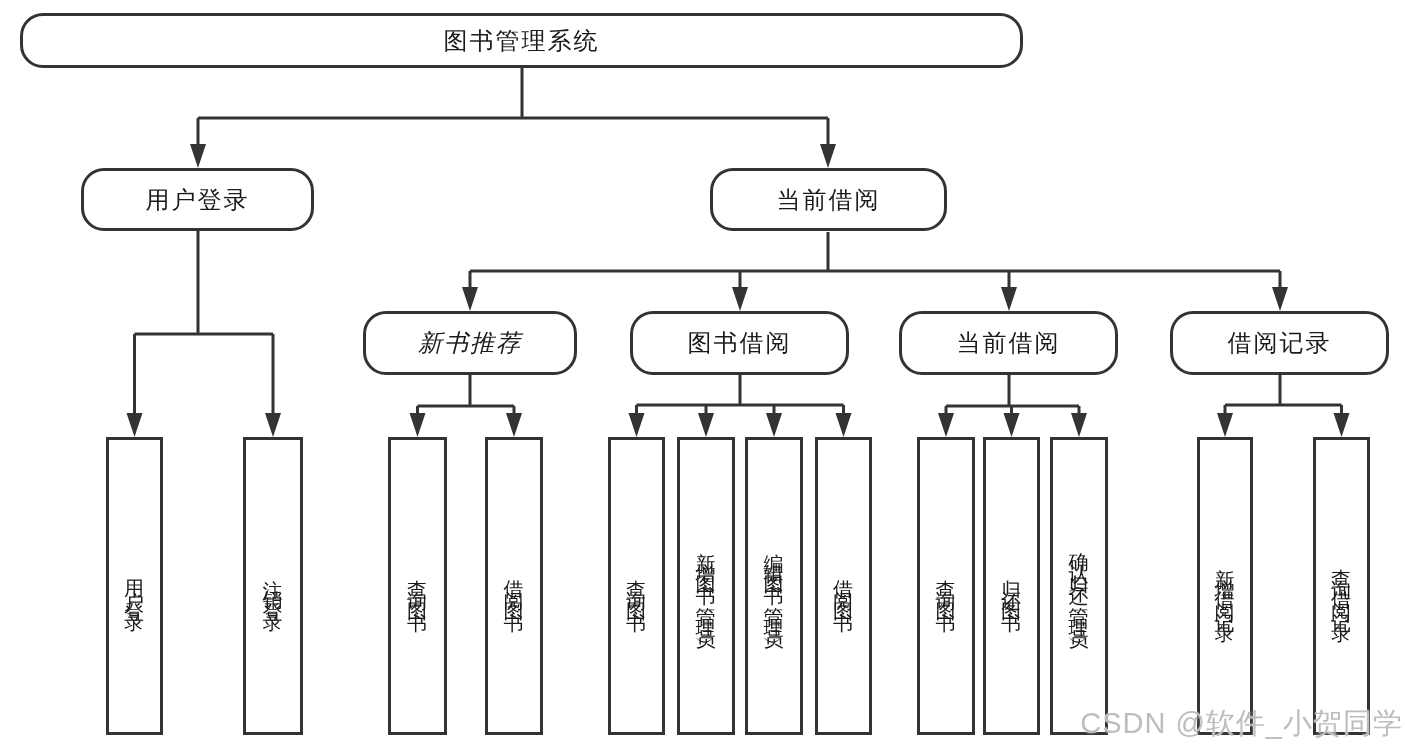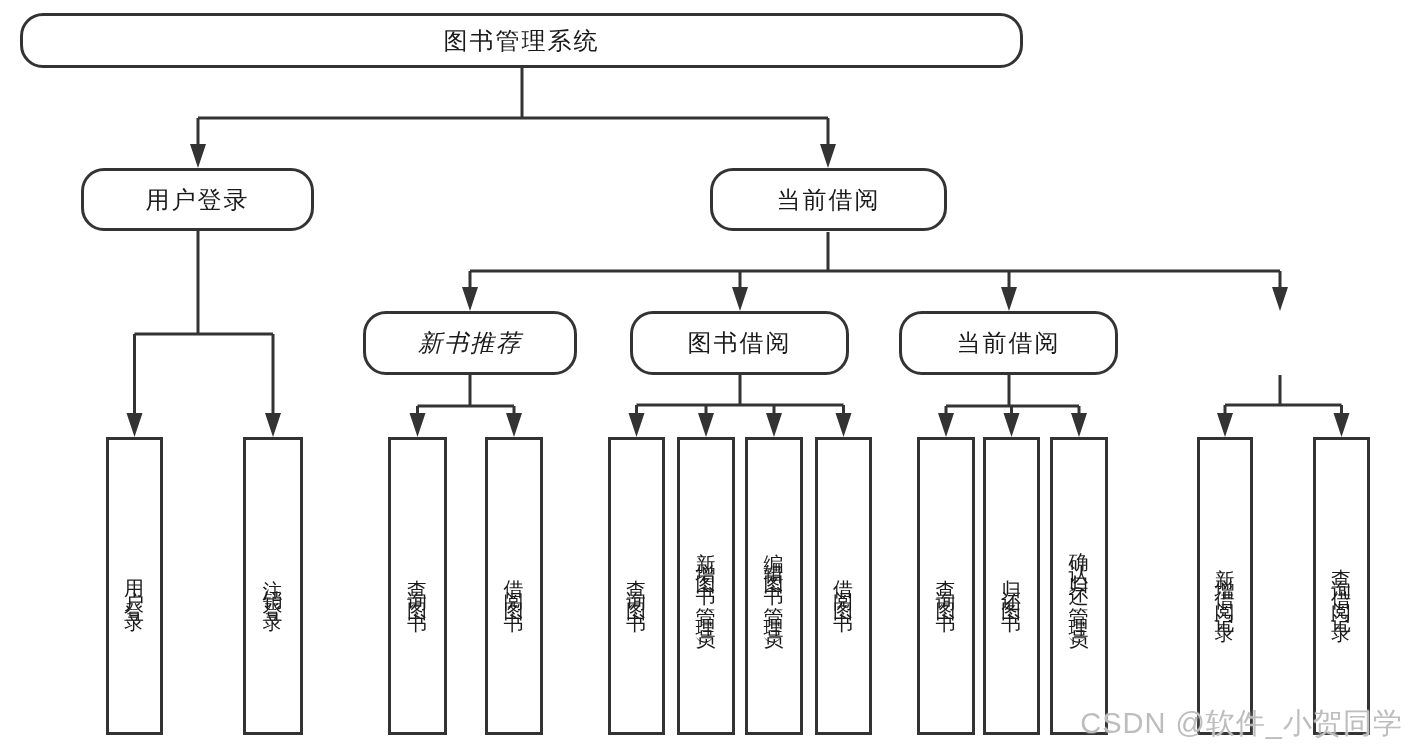--- a/index.html
+++ b/index.html
@@ -101,20 +101,21 @@
   </svg>
 
   <div class="box root hnode">图书管理系统</div>
 
   <div class="box lv2 hnode" style="left:81px;width:233px;">用户登录</div>
   <div class="box lv2 hnode" style="left:710px;width:237px;">当前借阅</div>
 
   <div class="box lv3 hnode" style="left:363px;width:214px;font-style:italic;">新书推荐</div>
   <div class="box lv3 hnode" style="left:899px;width:219px;">当前借阅</div>
   <div class="box lv3 hnode" style="left:630px;width:219px;">图书借阅</div>
+  <div class="box lv3 hnode" style="left:1170px;width:219px;">借阅记录</div>
 
   <div class="box leaf" style="left:106px;width:57px;">用户登录</div>
   <div class="box leaf" style="left:243px;width:60px;">注销登录</div>
 
   <div class="box leaf" style="left:388px;width:59px;">查询图书</div>
   <div class="box leaf" style="left:485px;width:58px;">借阅图书</div>
 
   <div class="box leaf" style="left:608px;width:57px;">查询图书</div>
   <div class="box leaf" style="left:677px;width:58px;">新增图书（管理员）</div>
   <div class="box leaf" style="left:745px;width:58px;">编辑图书（管理员）</div>

